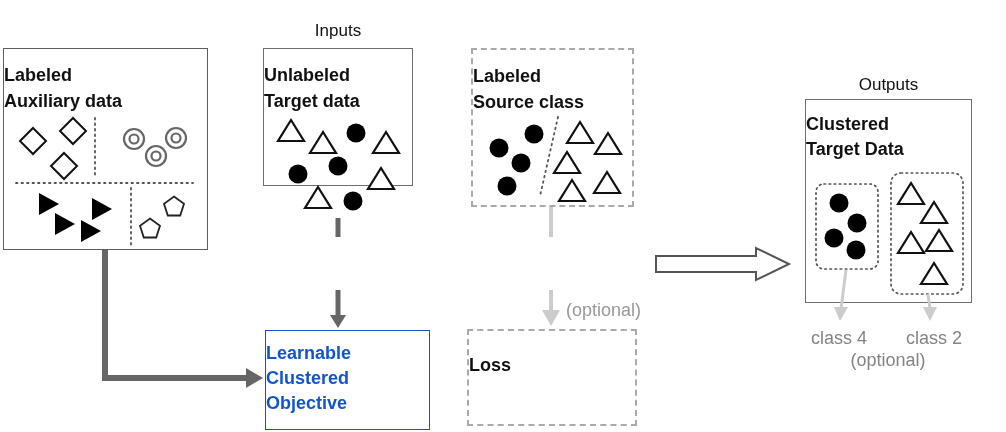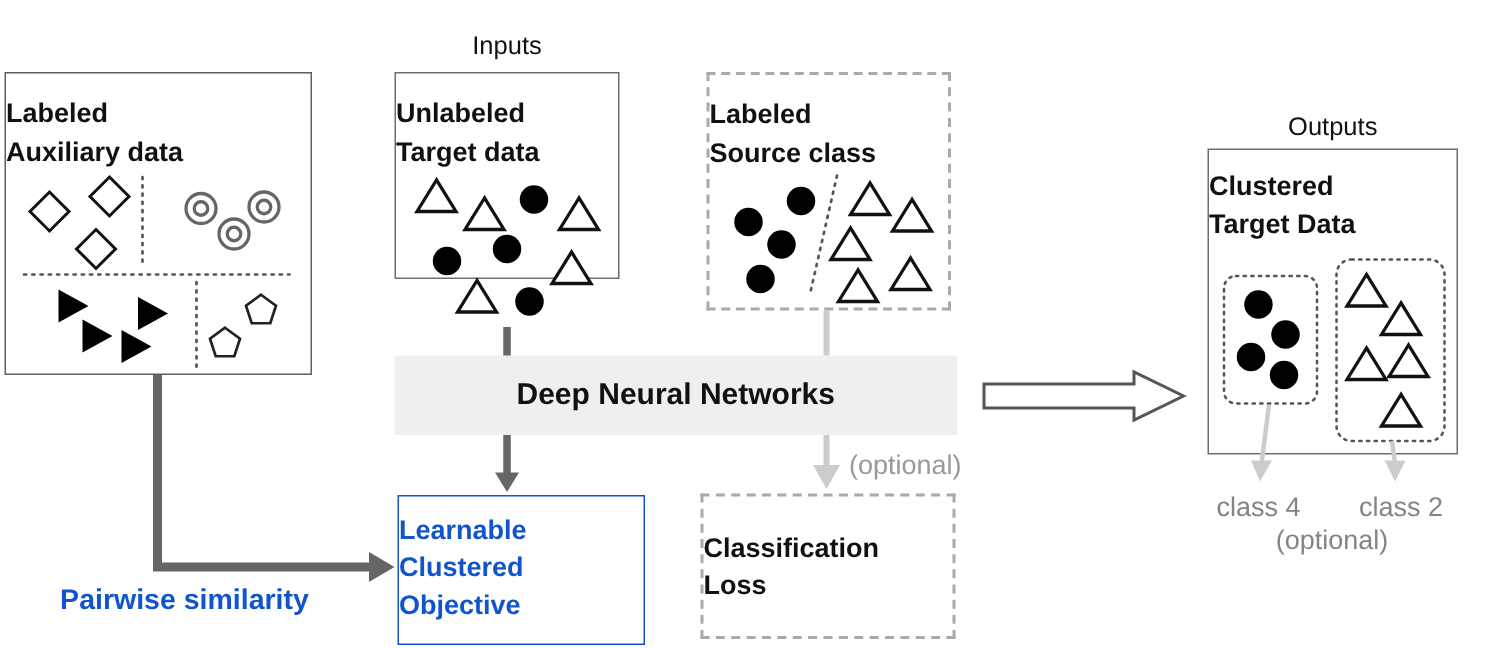--- a/index.html
+++ b/index.html
@@ -108,35 +108,31 @@
         <polygon points="94,102 81,123 107,123" fill="#fff" stroke="#111" stroke-width="2.2"></polygon>
         <polygon points="99,130 86,151 112,151" fill="#fff" stroke="#111" stroke-width="2.2"></polygon>
         <polygon points="134,122 121,143 147,143" fill="#fff" stroke="#111" stroke-width="2.2"></polygon>
       </svg>
     <div class="boxtitle" style="top:13px;">
       <span>Labeled</span>
       <span>Source class</span>
     </div>
   </div>
 
-  <div class="bar" style="left:263px;top:237px;width:375px;height:53px;line-height:53px;">
-    <span>Deep Neural Networks</span>
-  </div>
 
   <div class="box blue" style="left:265px;top:330px;width:165px;height:100px;">
     <div class="boxtitle blue-text" style="top:10px;line-height:25px;">
       <span>Learnable</span>
       <span>Clustered</span>
       <span>Objective</span>
     </div>
   </div>
 
   <div class="box dashed" style="left:467px;top:329px;width:170px;height:97px;">
     <div class="boxtitle" style="top:22px;line-height:25px;">
-      <span>Classification</span>
       <span>Loss</span>
     </div>
   </div>
 
   <div class="box solid" style="left:805px;top:99px;width:167px;height:204px;border-color:#6E6E6E;">
     <svg class="marker-svg" width="167" height="204">
       <rect class="dotted-rect" x="10" y="84" width="62" height="85" rx="8"></rect>
       <rect class="dotted-rect" x="85" y="73" width="72" height="121" rx="10"></rect>
     <circle cx="33" cy="103" r="9.5" fill="#000"></circle>
         <circle cx="51" cy="123" r="9.5" fill="#000"></circle>
@@ -148,21 +144,20 @@
         <polygon points="133,130 120,151 146,151" fill="#fff" stroke="#111" stroke-width="2.2"></polygon>
         <polygon points="128,163 115,184 141,184" fill="#fff" stroke="#111" stroke-width="2.2"></polygon>
       </svg>
     <div class="boxtitle" style="top:12px;line-height:25px;">
       <span>Clustered</span>
       <span>Target Data</span>
     </div>
   </div>
 
   <div class="lbl optional" style="left:566px;top:300px;">(optional)</div>
-  <div class="lbl pairwise" style="left:25px;top:390px;width:196px;">Pairwise similarity</div>
   <div class="lbl gray" style="left:806px;top:328px;width:66px;">class 4</div>
   <div class="lbl gray" style="left:901px;top:328px;width:66px;">class 2</div>
   <div class="lbl gray" style="left:839px;top:350px;width:98px;">(optional)</div>
 
   <svg id="connectors" width="1006" height="432">
 
     <line x1="338" y1="218" x2="338" y2="237" stroke="#666666" stroke-width="5"></line>
 
     <g>
       <line x1="338" y1="290" x2="338" y2="317" stroke="#666666" stroke-width="5"></line>

